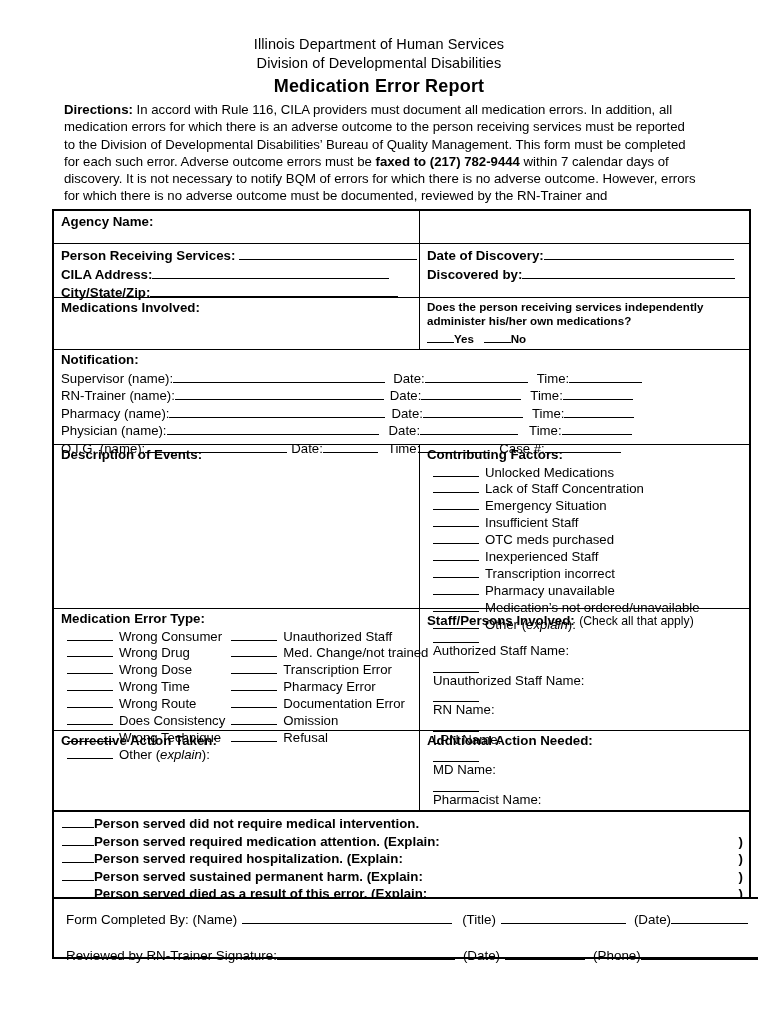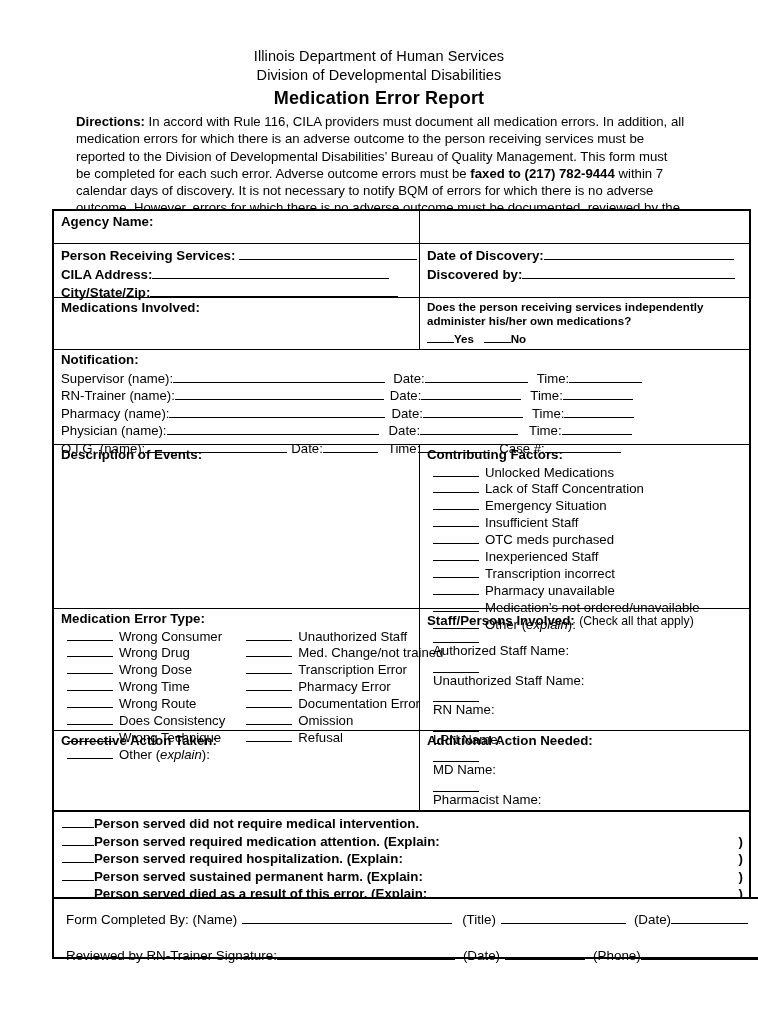--- a/index.html
+++ b/index.html
@@ -13,21 +13,21 @@
     font-family: "Liberation Sans", sans-serif;
     color: #000000;
     position: relative;
     overflow: hidden;
   }
   .page {
     position: relative;
     width: 758px;
     height: 1024px;
     box-sizing: border-box;
-    padding: 16px;
+    padding: 4px;
   }
 
   
   .header {
     text-align: center;
     padding-top: 31px;
   }
   .hdr-line {
     font-size: 14.5px;
     line-height: 19px;
@@ -147,21 +147,20 @@
     font-size: 13.2px;
     line-height: 15.9px;
     white-space: nowrap;
     padding-left: 6px;
   }
   .chk .blank { width: 46px; margin-right: 6px; }
   .chk i { font-style: italic; }
 
   .two-col {
     display: flex;
-    gap: 15px;
   }
   .two-col .c1 { width: 172px; }
   .two-col .c2 { flex: 1; }
 
   
   .staff-line {
     font-size: 13.2px;
     line-height: 15.9px;
     white-space: nowrap;
     padding-left: 6px;

